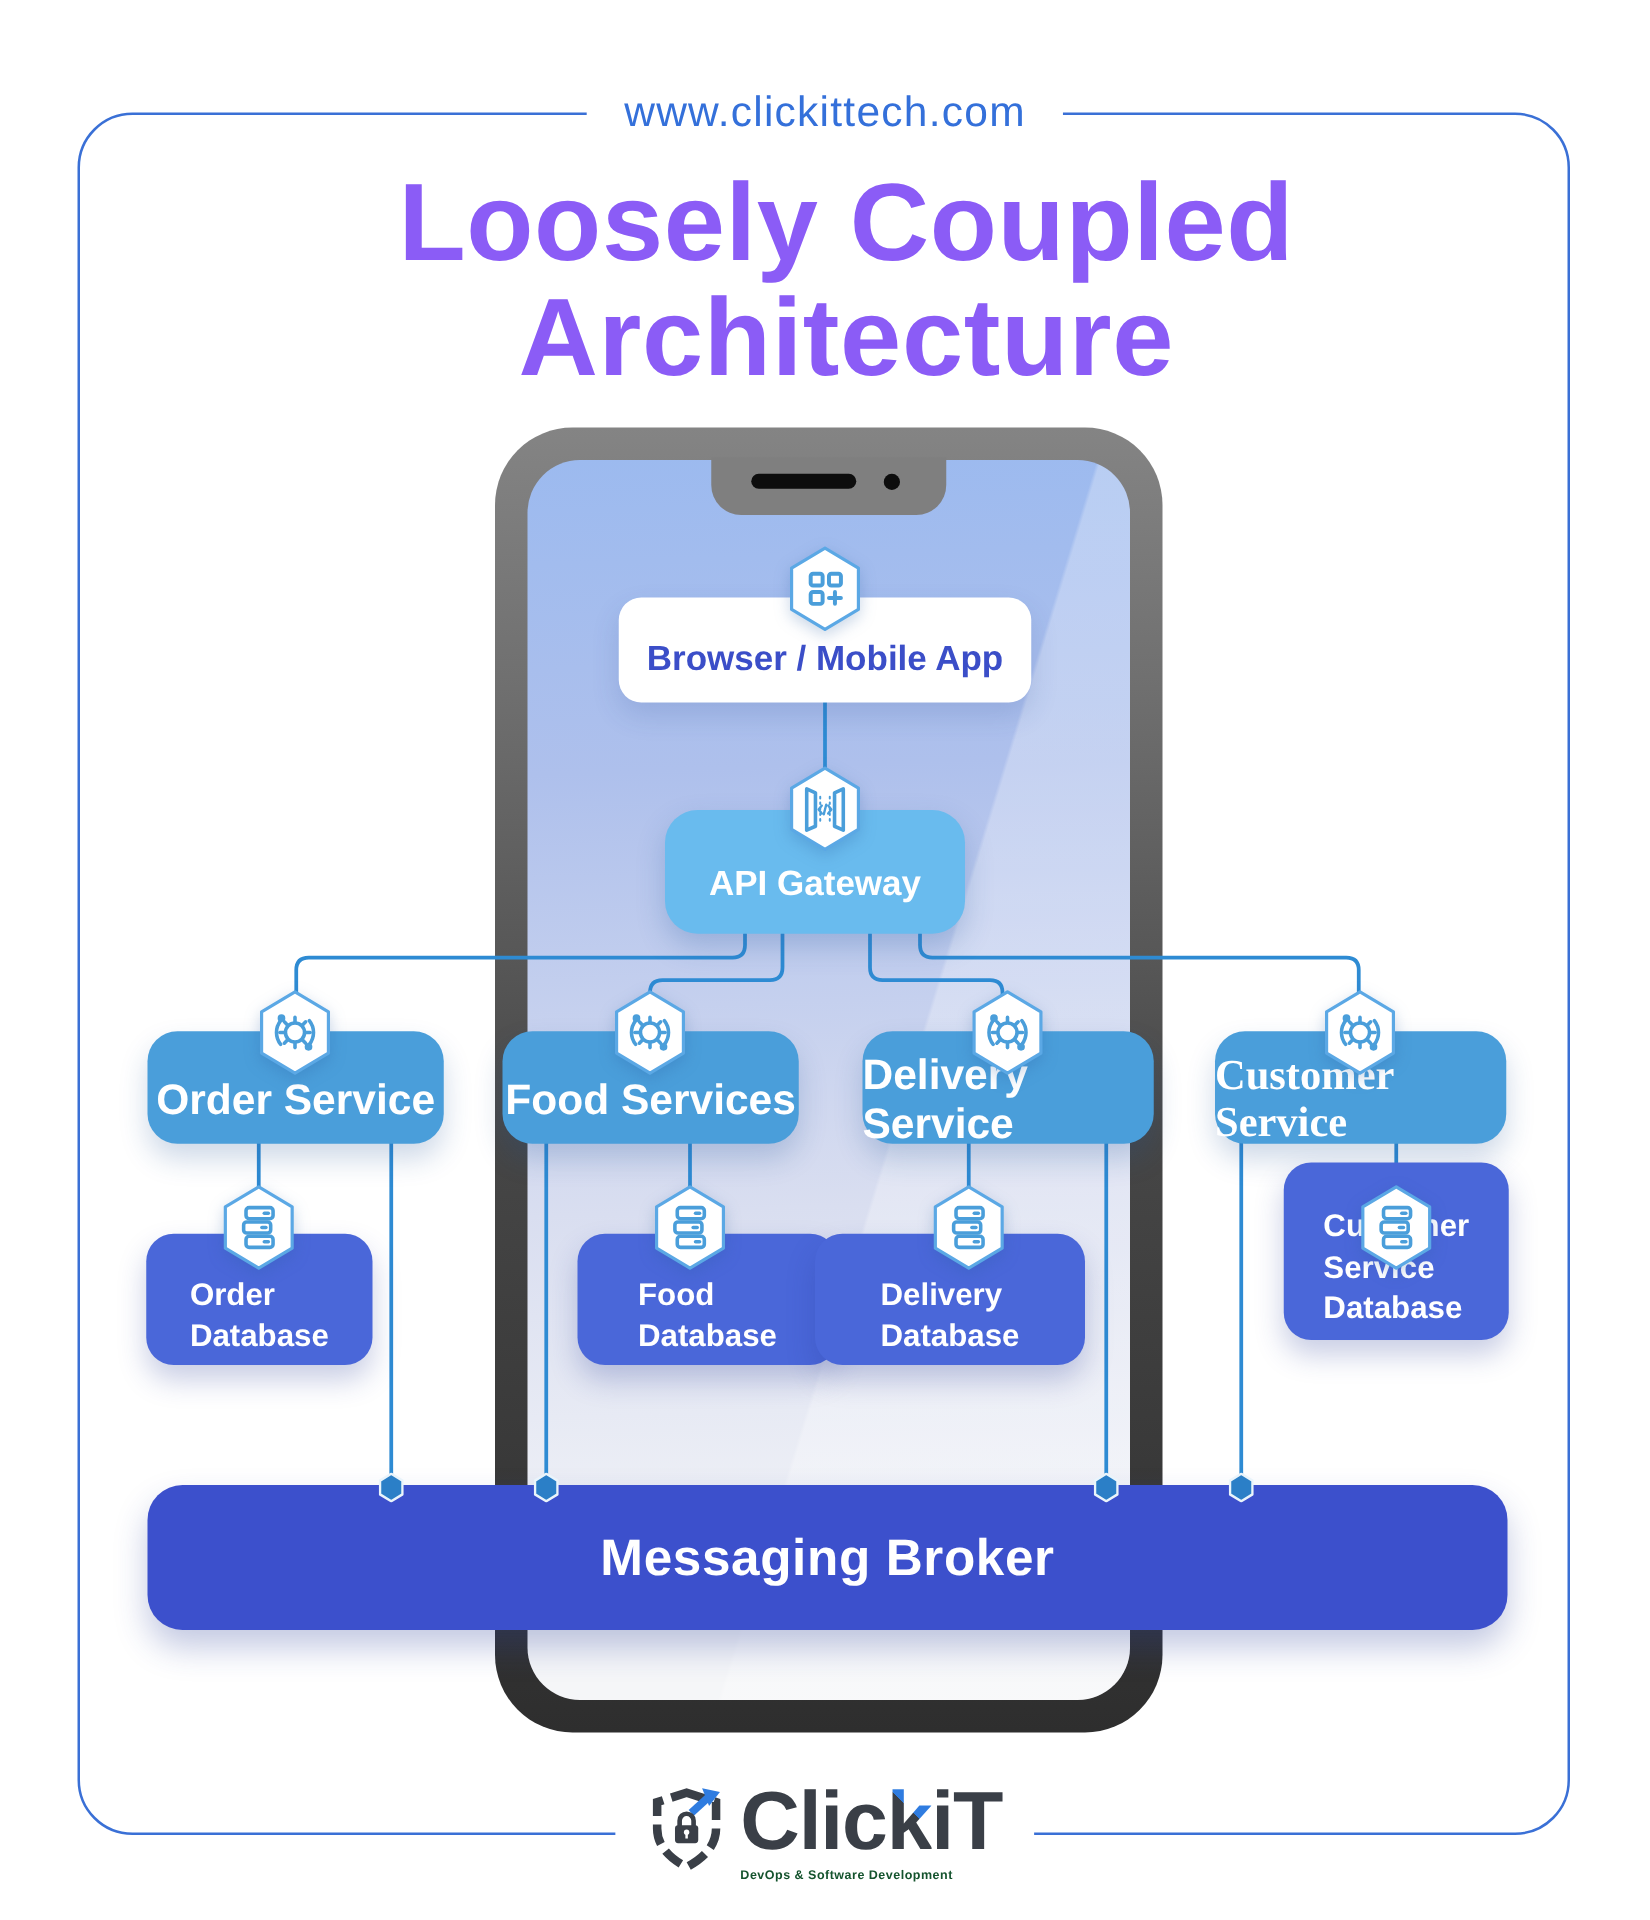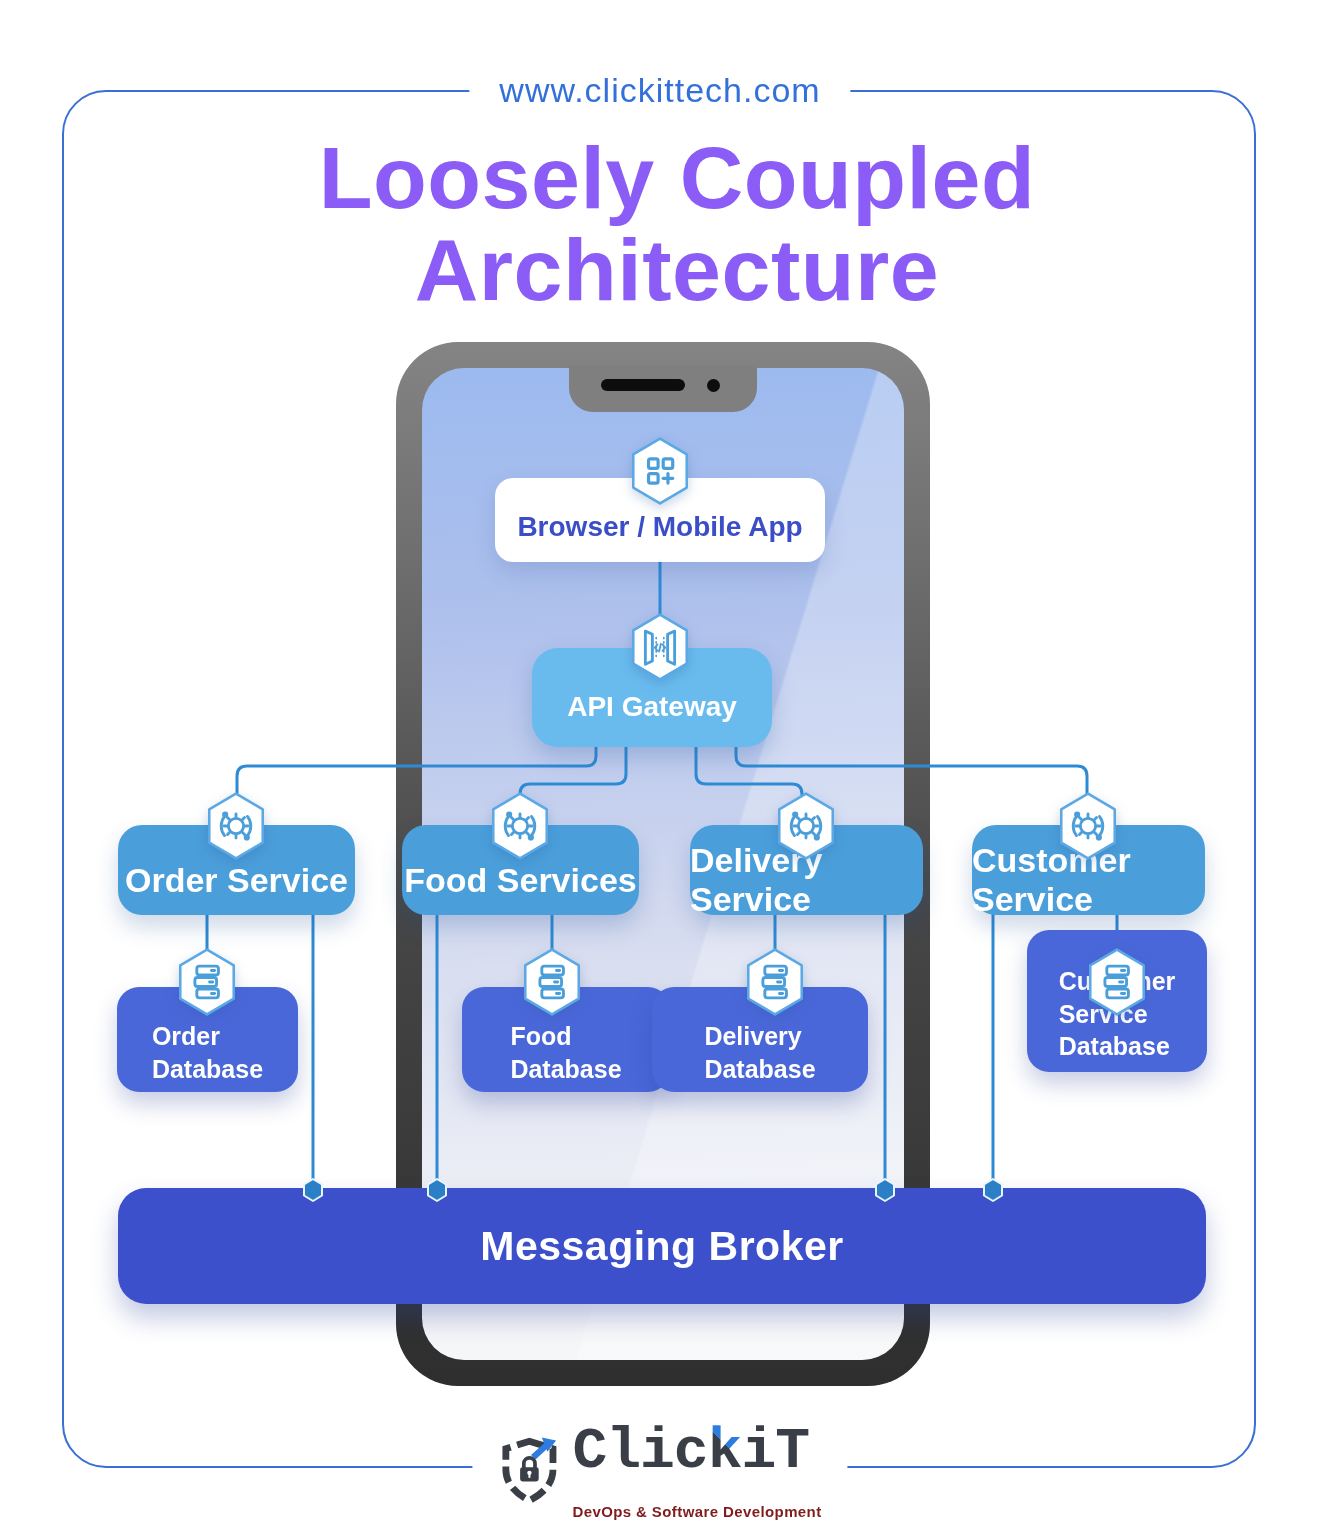--- a/index.html
+++ b/index.html
@@ -47,24 +47,24 @@
   .broker-box { left:118px; top:1188px; width:1088px; height:116px; background:#3C50CC; border-radius:28px;
     box-shadow:0 14px 26px rgba(40,60,150,.28); font-size:41px; letter-spacing:0.5px; }
 
   .hex { position:absolute; width:64px; height:70px; z-index:4;
     filter:drop-shadow(0 4px 6px rgba(40,90,160,.25)); }
   .marker { position:absolute; width:20px; height:24px; z-index:5; }
 
   .footer-logo { position:absolute; top:1422px; left:50%; transform:translateX(-50%);
     background:#fff; padding:0 26px; z-index:6; display:flex; align-items:center; gap:12px; }
   .brand-text { display:flex; flex-direction:column; }
-  .brand-word { font-size:58px; font-weight:800; color:#3A3F47; letter-spacing:-1px; line-height:1.05;font-family:Liberation Mono, monospace; }
+  .brand-word { font-size:66px; font-weight:800; color:#3A3F47; letter-spacing:-1px; line-height:1.05; }
   .brand-k { background:linear-gradient(225deg,#2F7CE0 42%,#3A3F47 42%);
     -webkit-background-clip:text; background-clip:text; color:transparent; }
-  .tagline { font-size:15px; font-weight:700; color:#7f1d1d; letter-spacing:0.4px; margin-top:20px; }
+  .tagline { font-size:10px; font-weight:700; color:#14532d; letter-spacing:0.4px; margin-top:4px; }
 </style>
 </head>
 <body>
 
 <div class="canvas">
 
   <div class="border-frame"></div>
 
   <div class="url-pill">www.clickittech.com</div>
 
@@ -131,21 +131,21 @@
 
   <div class="node service-box" style="left:118px; width:237px;">
     <span>Order Service</span>
   </div>
   <div class="node service-box" style="left:402px; width:237px;">
     <span>Food Services</span>
   </div>
   <div class="node service-box" style="left:690px; width:233px;">
     <span>Delivery Service</span>
   </div>
-  <div class="node service-box" style="left:972px; width:233px;">
+  <div class="node service-box" style="left:972px; width:233px;font-family:Liberation Serif, serif;">
     <span>Customer Service</span>
   </div>
 
   <svg class="hex" style="left:204px; top:791px;" viewBox="0 0 100 110">
     <polygon points="50,4 92,29 92,81 50,106 8,81 8,29" fill="#fff" stroke="#5BA8E5" stroke-width="4" stroke-linejoin="round"></polygon>
     <g fill="none" stroke="#4A9EDA" stroke-width="4.5" stroke-linecap="round">
       <circle cx="50" cy="55" r="12"></circle>
       <line x1="63" y1="55" x2="69" y2="55"></line>
         <line x1="59.2" y1="64.2" x2="63.4" y2="68.4"></line>
       <line x1="50" y1="68" x2="50" y2="74"></line>

